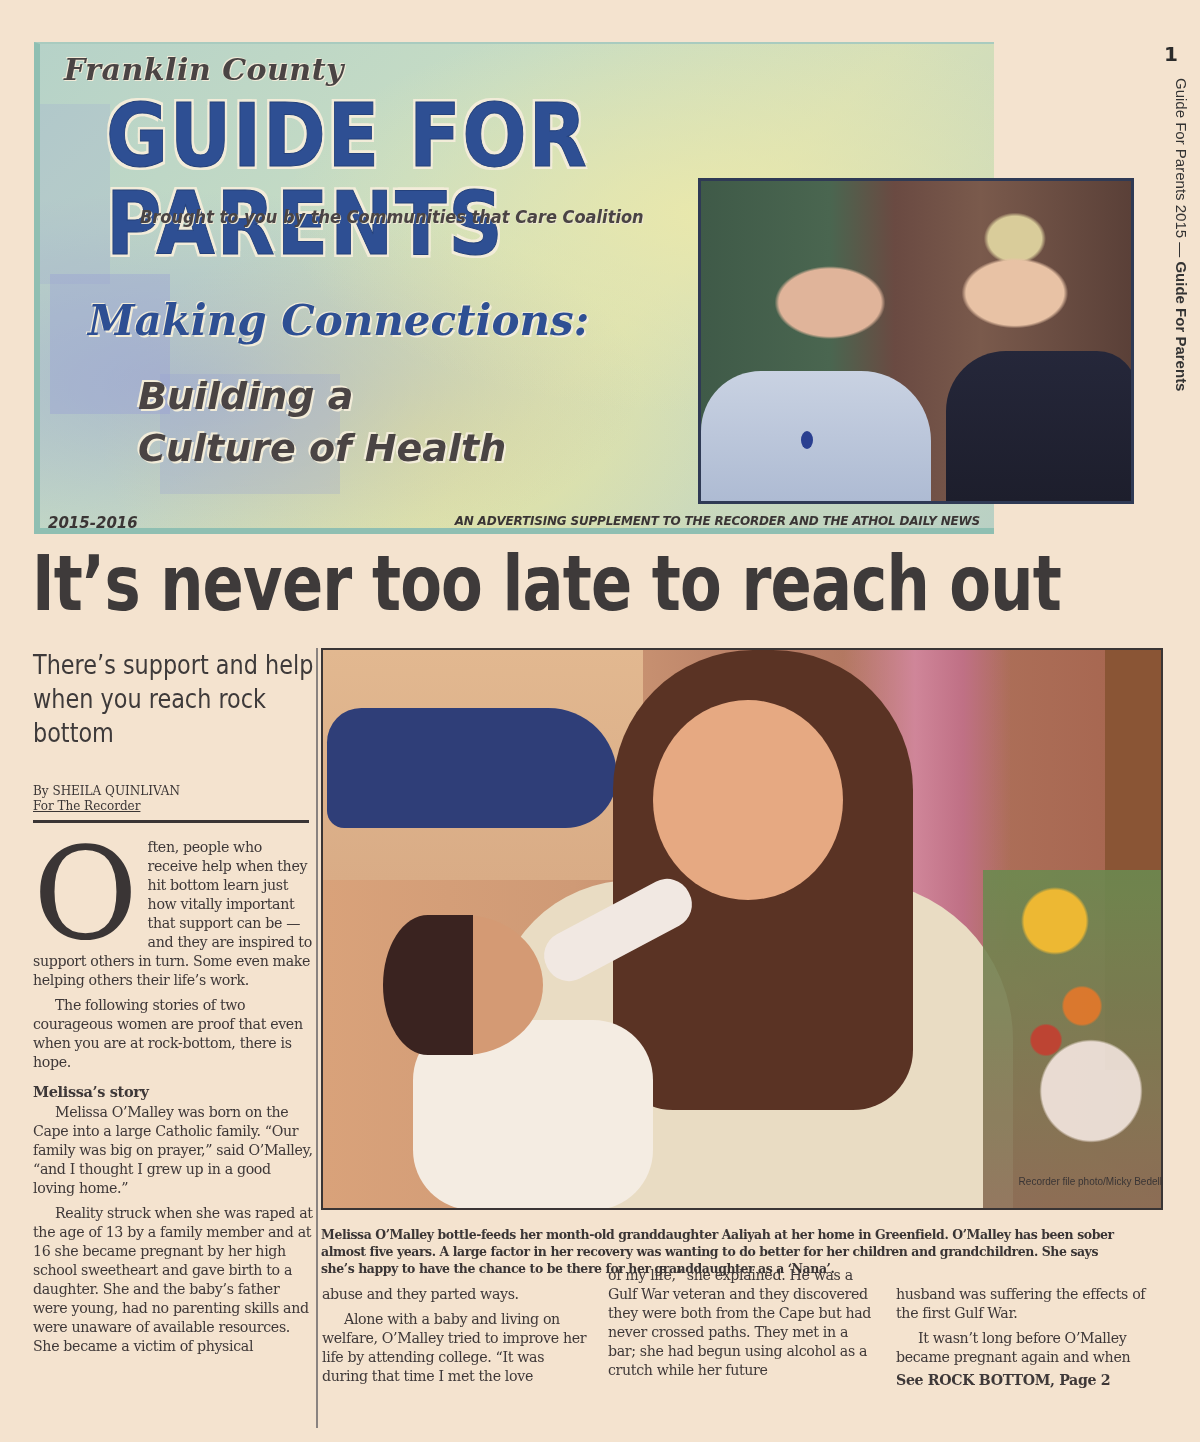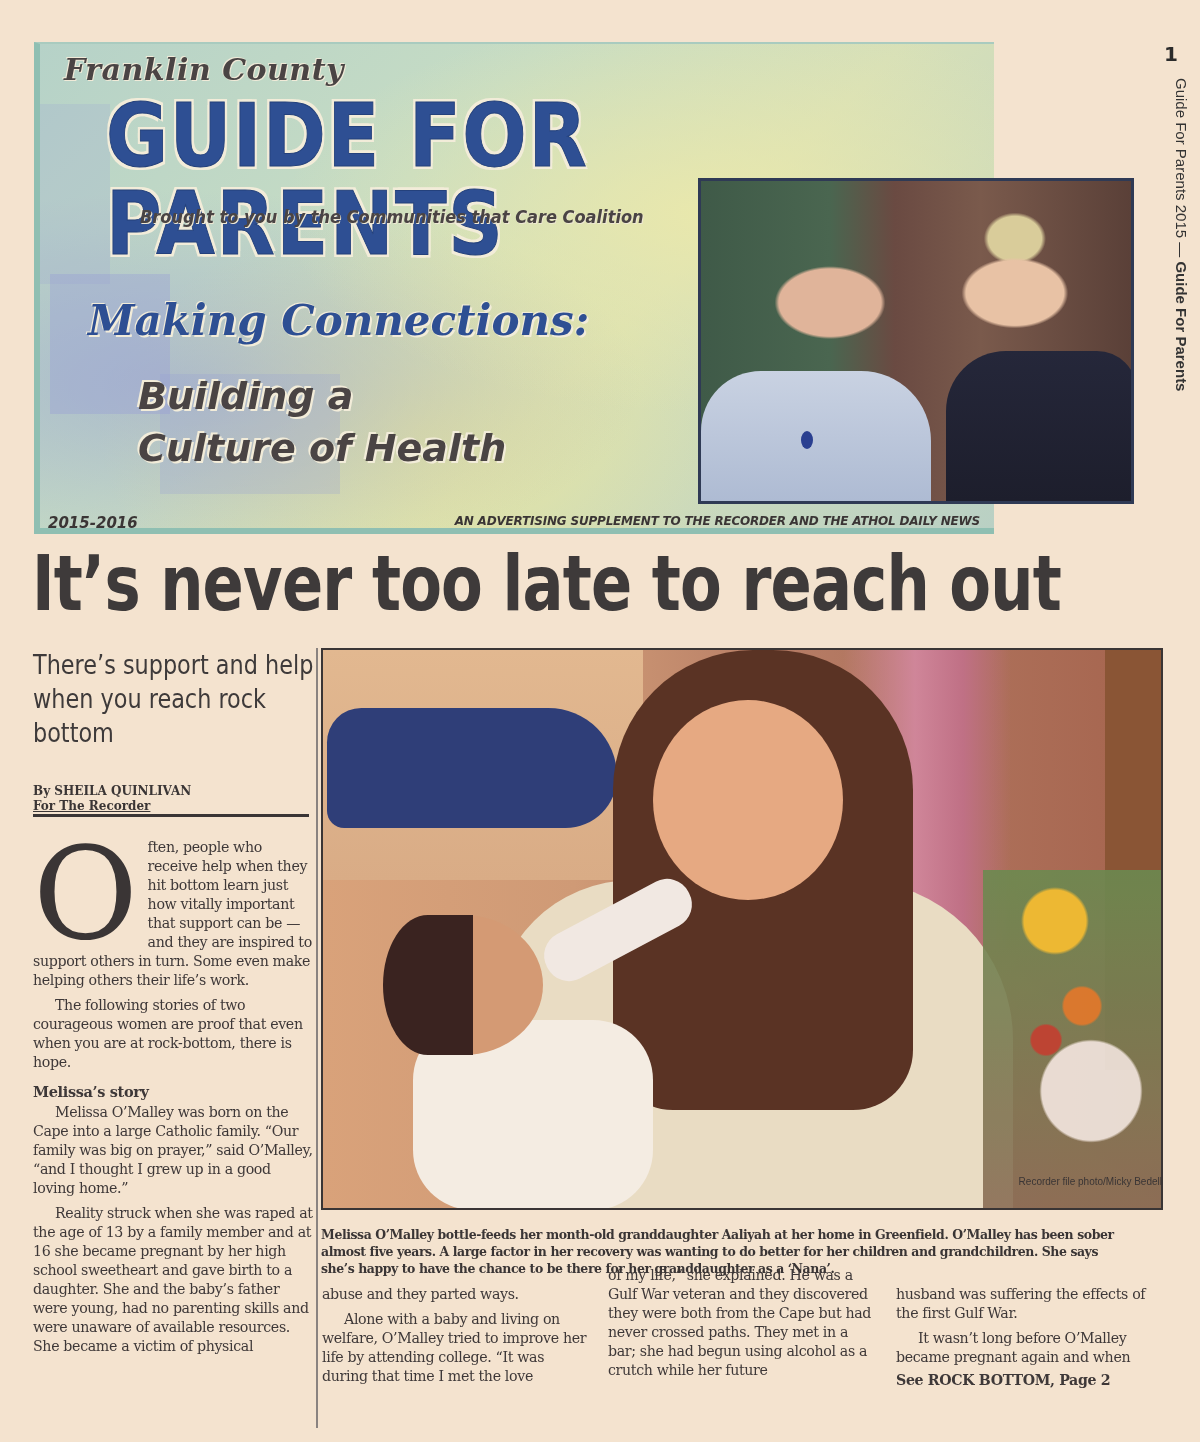--- a/index.html
+++ b/index.html
@@ -113,22 +113,22 @@
     transform: scaleX(0.80); transform-origin: left top; white-space: nowrap;
   }
   
   .deck {
     position: absolute; left: 33px; top: 648px; width: 280px;
     font-family: "DejaVu Sans", sans-serif; font-size: 26px; line-height: 34px;
     color: #3e3a3a; transform: scaleX(0.86); transform-origin: left top; width: 330px;
   }
   .byline {
     position: absolute; left: 33px; top: 784px; width: 276px;
-    font-family: "DejaVu Serif", serif; font-weight: bold; font-size: 12px; line-height: 15px;
-    color: #3a3535; border-bottom: 3px solid #3a3535;
+    font-family: "DejaVu Serif", serif; font-weight: normal; font-size: 12px; line-height: 15px;
+    color: #3a3535; padding-bottom: 6px; border-bottom: 3px solid #3a3535;
   }
   .byline span { display: block; }
   .byline .org { text-decoration: underline; }
   .col {
     position: absolute; font-family: "DejaVu Serif", serif; font-size: 14.2px; line-height: 19px;
     color: #3e3838; letter-spacing: -0.35px;
   }
   .col p { margin: 0; text-indent: 22px; }
   .col p + p { margin-top: 6px; }
   .col p.noindent { text-indent: 0; }

